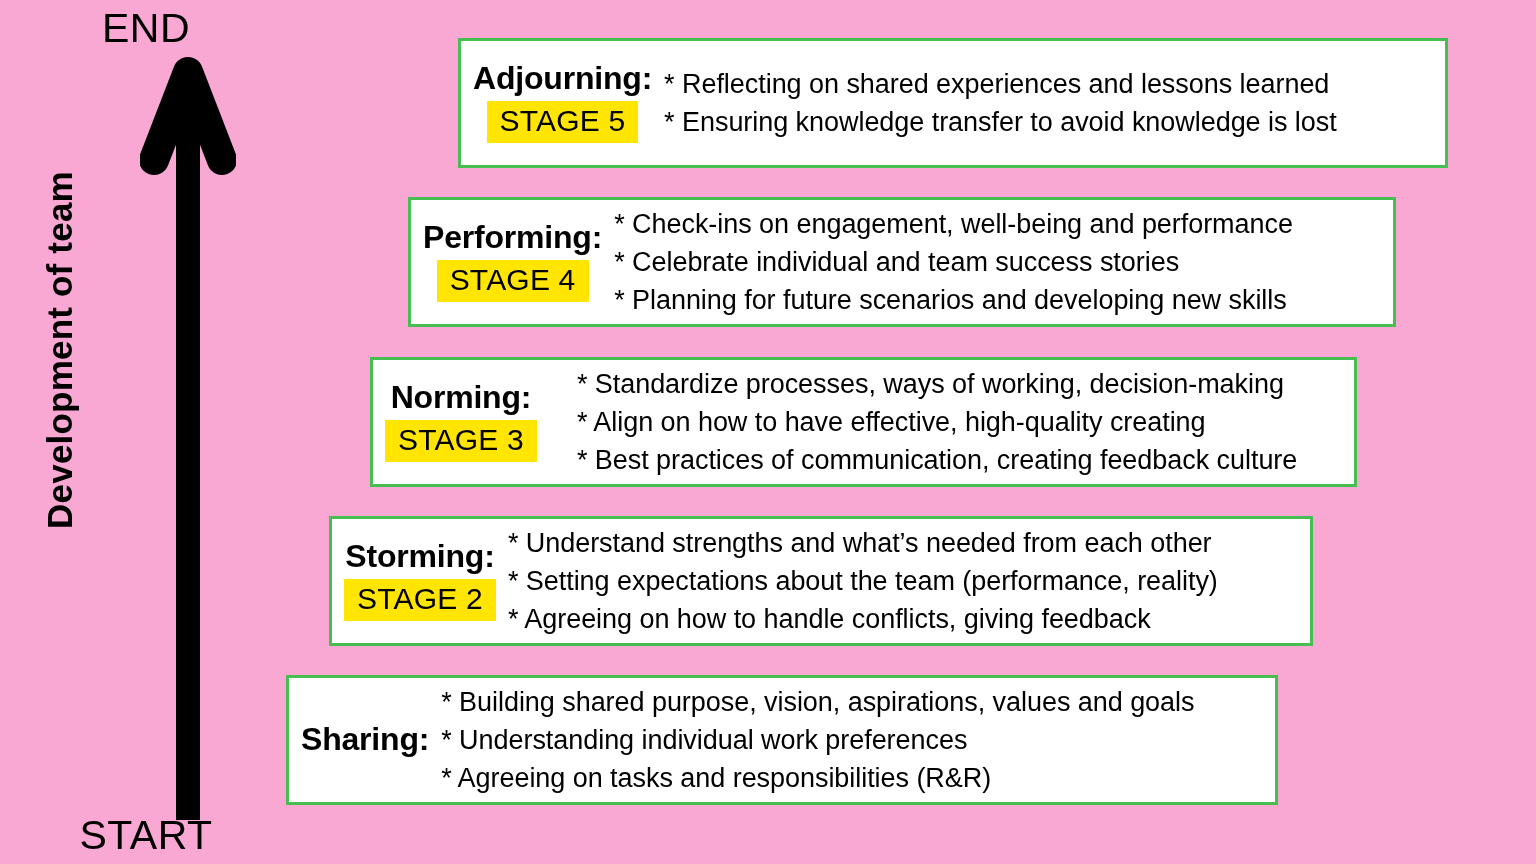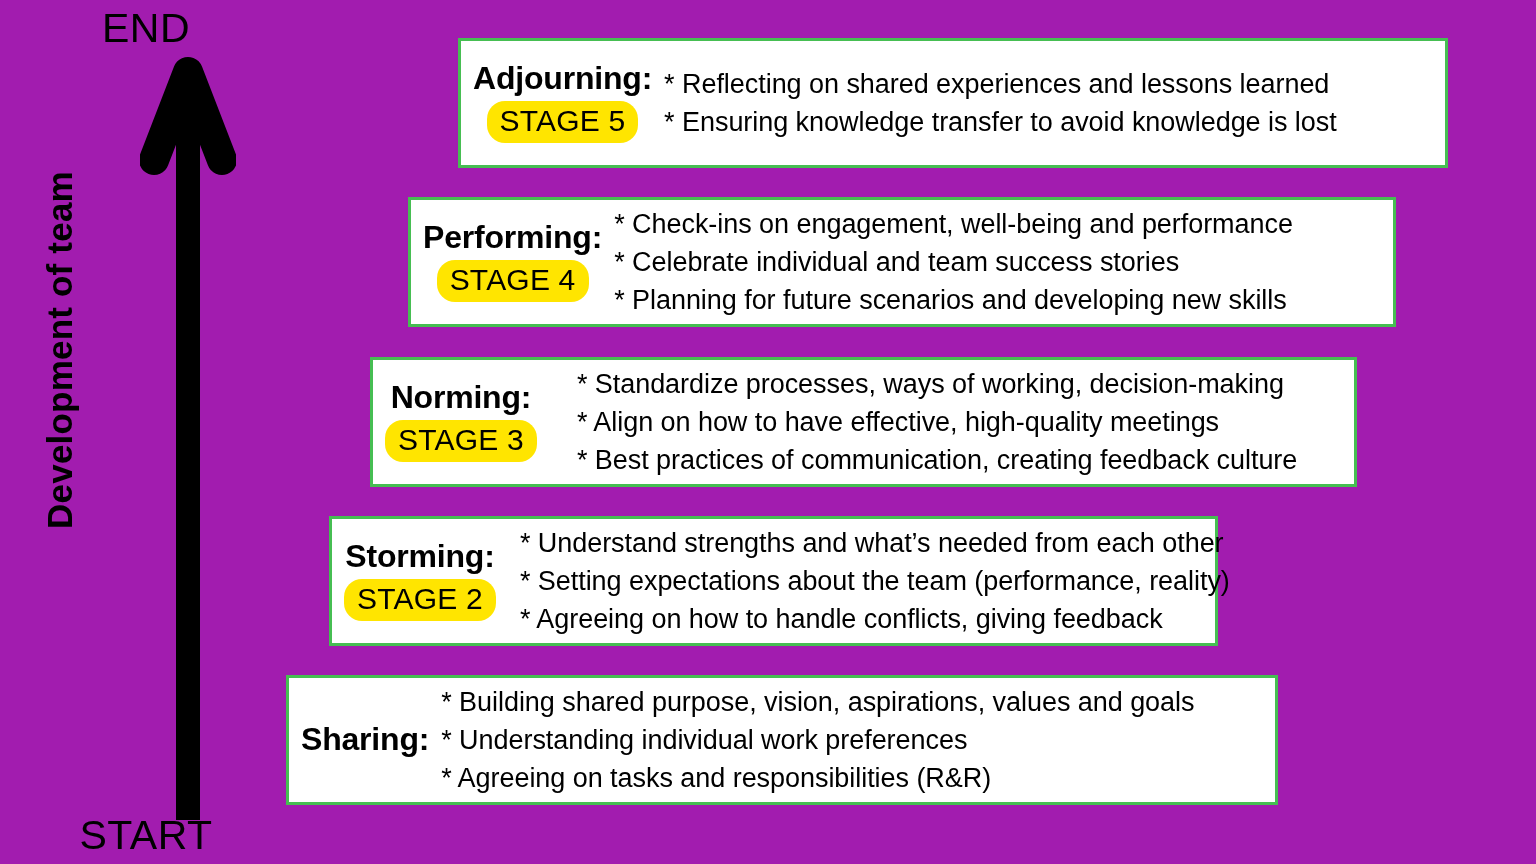--- a/index.html
+++ b/index.html
@@ -9,21 +9,21 @@
     background: #ffffff;
   }
   body {
     font-family: "Liberation Sans", sans-serif;
     -webkit-font-smoothing: antialiased;
   }
   #canvas {
     position: relative;
     width: 1536px;
     height: 864px;
-    background: #a21caf;
+    background: #f9a8d4;
     overflow: hidden;
   }
 
   
   #axis {
     position: absolute;
     left: 0;
     top: 0;
     width: 280px;
     height: 864px;
@@ -98,21 +98,21 @@
     font-size: 32px;
     font-weight: bold;
     color: #000;
     line-height: 1.08;
     white-space: nowrap;
     letter-spacing: -0.2px;
   }
   .stage-badge {
     margin-top: 5px;
     background: #FFE500;
-    border-radius: 18px;
+    border-radius: 1px;
     padding: 3px 13px 5px 13px;
     font-size: 30px;
     line-height: 1.12;
     color: #000;
     white-space: nowrap;
     letter-spacing: 0.2px;
   }
   .stage-right {
     flex: 1 1 auto;
     display: flex;
@@ -126,21 +126,21 @@
     line-height: 1.42;
     color: #000;
     white-space: nowrap;
     letter-spacing: -0.05px;
   }
 
   
   #stage-box-5 { left: 458px; top: 38px;  width: 990px; height: 130px; }
   #stage-box-4 { left: 408px; top: 197px; width: 988px; height: 130px; }
   #stage-box-3 { left: 370px; top: 357px; width: 987px; height: 130px; gap: 28px; }
-  #stage-box-2 { left: 329px; top: 516px; width: 889px; height: 130px; gap: 12px; }
+  #stage-box-2 { left: 329px; top: 516px; width: 984px; height: 130px; }
   #stage-box-1 { left: 286px; top: 675px; width: 992px; height: 130px; }
 </style>
 </head>
 <body>
 
 <div id="canvas">
 
   <div id="axis">
 
     <div id="end-label">END</div>
@@ -180,21 +180,21 @@
     </div>
   </div>
 
   <div class="stage-box" id="stage-box-3">
     <div class="stage-left">
       <div class="stage-title">Norming:</div>
       <div class="stage-badge">STAGE 3</div>
     </div>
     <div class="stage-right">
       <div class="bullet">* Standardize processes, ways of working, decision-making</div>
-      <div class="bullet">* Align on how to have effective, high-quality meetings</div>
+      <div class="bullet">* Align on how to have effective, high-quality creating</div>
       <div class="bullet">* Best practices of communication, creating feedback culture</div>
     </div>
   </div>
 
   <div class="stage-box" id="stage-box-2">
     <div class="stage-left">
       <div class="stage-title">Storming:</div>
       <div class="stage-badge">STAGE 2</div>
     </div>
     <div class="stage-right">

